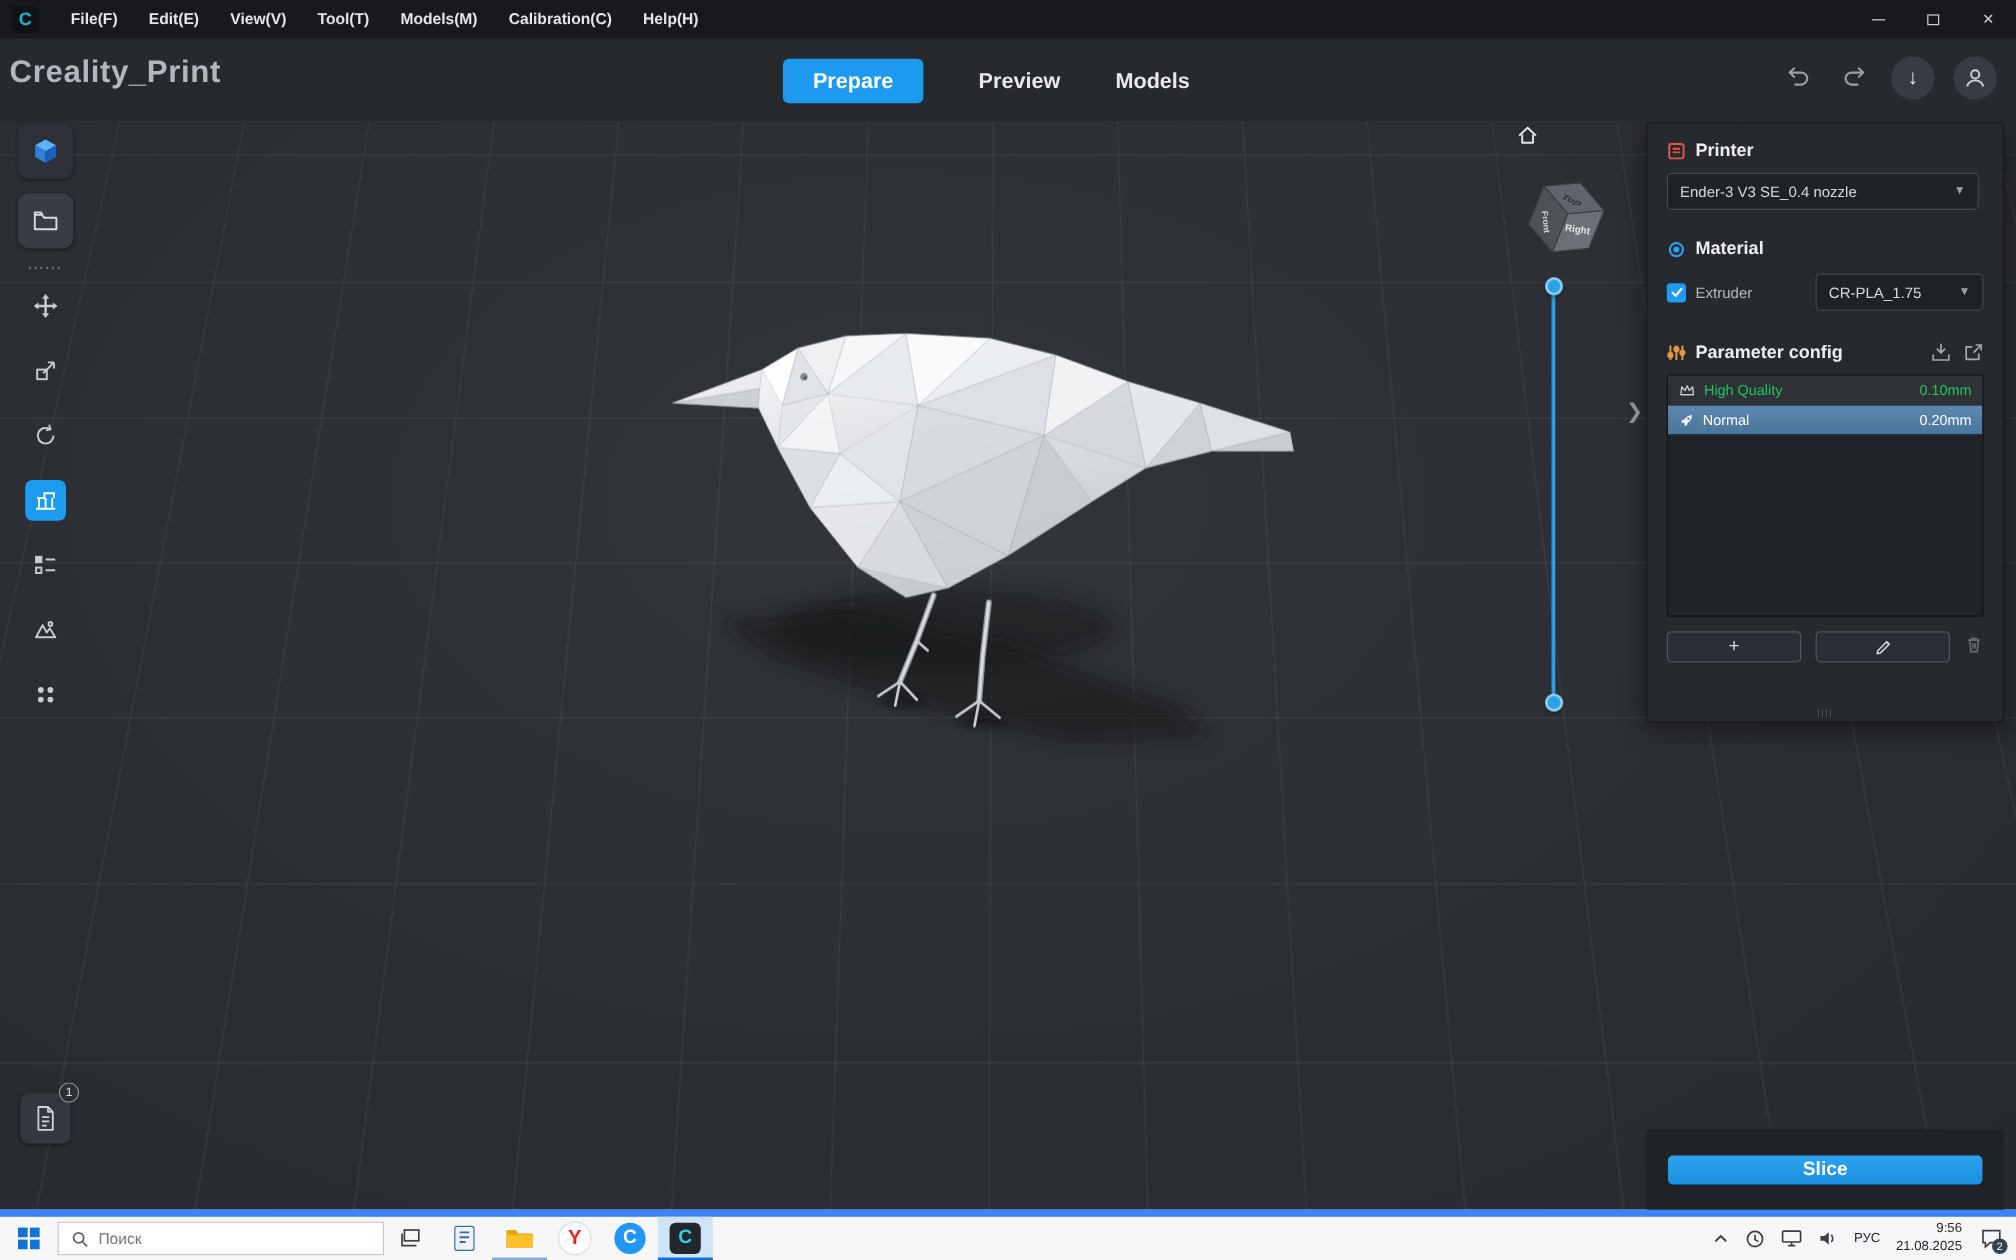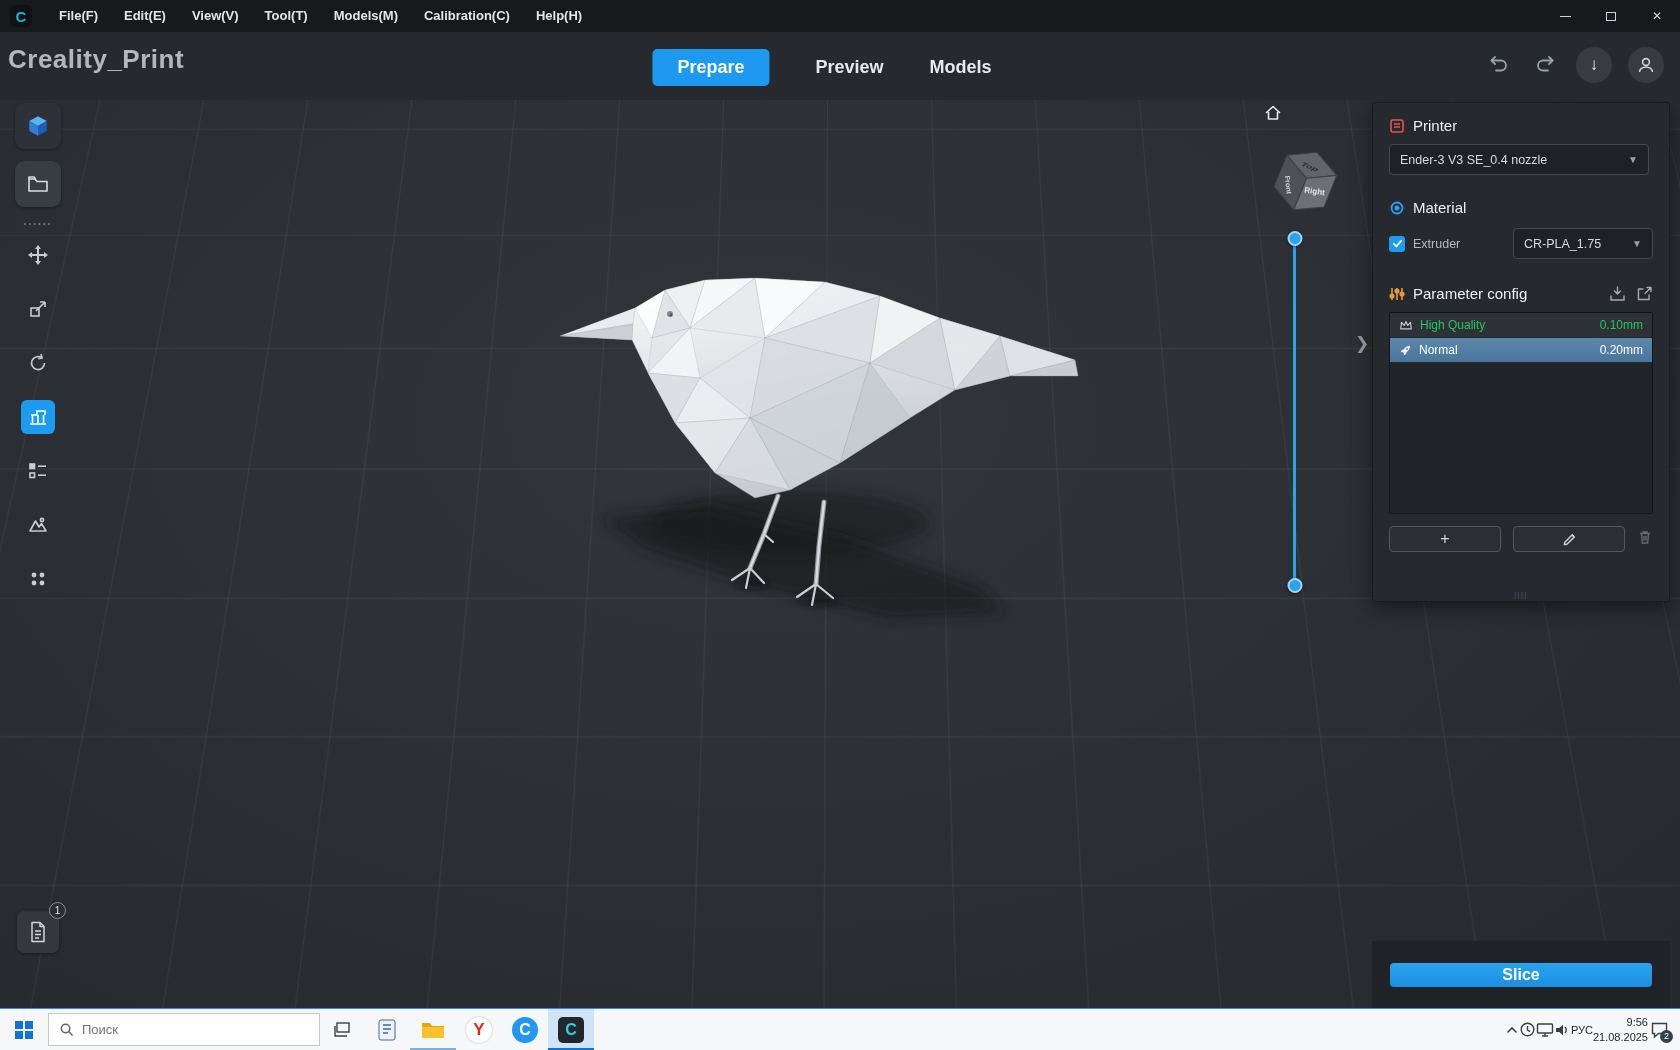--- a/index.html
+++ b/index.html
@@ -63,21 +63,21 @@
   .object-tile { position:absolute; left:17px; bottom:55px; width:42px; height:42px; border-radius:7px;
     background:#34383e; display:flex; align-items:center; justify-content:center; box-shadow:0 1px 3px rgba(0,0,0,.4); }
   .object-badge { position:absolute; right:-7px; top:-9px; width:17px; height:17px; border-radius:50%;
     background:#2b2e33; border:1px solid #8a8f95; color:#e4e6e9; font-size:10px; display:flex; align-items:center; justify-content:center; }
 
   
   .right-panel { position:absolute; left:1372px; top:102px; width:298px; height:500px;
     background:#26292e; border:1px solid #191b1f; border-radius:3px; z-index:15;
     box-shadow:0 6px 20px rgba(0,0,0,.45); padding:14px 16px; color:#e8eaed; }
   .panel-collapse { position:absolute; left:-18px; top:230px; color:#8b9096; font-size:17px; }
-  .section-head { display:flex; align-items:center; gap:8px; font-size:15px; font-weight:normal; color:#eceef1; }
+  .section-head { display:flex; align-items:center; gap:8px; font-size:15px; font-weight:bold; color:#eceef1; }
   .section-head .spacer { flex:1; }
   .select { height:31px; background:#1e2125; border:1px solid #44484f; border-radius:4px;
     display:flex; align-items:center; padding:0 10px; font-size:12.5px; color:#d6d9dd; }
   .select .chev { margin-left:auto; color:#9aa0a6; font-size:10px; }
   .select.printer-select { margin:10px 4px 24px 0; }
   .extruder-row { display:flex; align-items:center; gap:8px; margin:12px 0 26px 0; }
   .checkbox { width:16px; height:16px; border-radius:3px; background:#1d9bf0; display:flex; align-items:center; justify-content:center; }
   .extruder-label { font-size:12.5px; color:#b6babf; flex:1; }
   .select.material-select { width:140px; }
   .param-head { margin-top:4px; }
@@ -92,36 +92,36 @@
   .trash-wrap { margin-left:auto; opacity:.55; }
   .panel-grip { position:absolute; left:50%; bottom:3px; transform:translateX(-50%); color:#5b6066; font-size:7px; letter-spacing:1.5px; }
 
   
   .slice-bar { position:absolute; left:1372px; top:941px; width:298px; height:67px; background:#1f2226; z-index:15;
     display:flex; align-items:center; justify-content:center; }
   .slice-button { width:262px; height:24px; border:none; border-radius:4px; color:#fff; font-size:16px; font-weight:bold;
     background:linear-gradient(#2ba3f0,#1b8fdf); font-family:inherit; }
 
   
-  .taskbar { position:absolute; left:0; right:0; bottom:0; height:42px; background:#f6f7f9; border-top:1px solid #3b82f6;
+  .taskbar { position:absolute; left:0; right:0; bottom:0; height:42px; background:#f6f7f9; border-top:6px solid #3b82f6;
     display:flex; align-items:stretch; z-index:40; }
   .start-btn { width:48px; display:flex; align-items:center; justify-content:center; }
   .win-logo { display:grid; grid-template-columns:8px 8px; grid-template-rows:8px 8px; gap:2px; }
   .win-logo span { background:#1273d6; }
   .search-box { width:272px; margin:4px 0; background:#fff; border:1px solid #c3c8cf; display:flex; align-items:center; padding:0 10px; gap:8px; }
   .search-box input { border:none; outline:none; flex:1; font-size:13px; color:#444; background:transparent; font-family:inherit; }
   .task-btn { width:44px; display:flex; align-items:center; justify-content:center; }
   .task-app { width:46px; display:flex; align-items:center; justify-content:center; position:relative; }
   .task-app.running { box-shadow:inset 0 -2px 0 #79b1e0; }
   .task-app.active { background:#cfe4f7; box-shadow:inset 0 -2px 0 #1273d6; }
   .app-ico { width:26px; height:26px; border-radius:5px; display:flex; align-items:center; justify-content:center; font-weight:bold; }
   .ico-yandex { background:#fff; border-radius:50%; color:#e52620; font-size:17px; box-shadow:0 0 2px rgba(0,0,0,.3); }
   .ico-cblue { background:#2196f3; border-radius:50%; color:#fff; font-size:16px; }
   .ico-creality { background:#23262b; color:#2fd0e2; font-size:16px; }
-  .tray { margin-left:auto; display:flex; align-items:center; padding-right:10px; color:#2f3338; }
+  .tray { margin-left:auto; display:flex; align-items:center; gap:13px; padding-right:10px; color:#2f3338; }
   .tray-text { font-size:11px; color:#1f2226; }
   .clock-block { text-align:right; font-size:11px; line-height:1.35; color:#1f2226; }
   .notif { position:relative; width:22px; height:22px; display:flex; align-items:center; justify-content:center; }
   .notif-badge { position:absolute; right:-3px; bottom:-2px; background:#364048; color:#fff; font-size:9px;
     min-width:13px; height:13px; border-radius:7px; display:flex; align-items:center; justify-content:center; }
 </style>
 </head>
 <body>
 
 <div class="screen">

